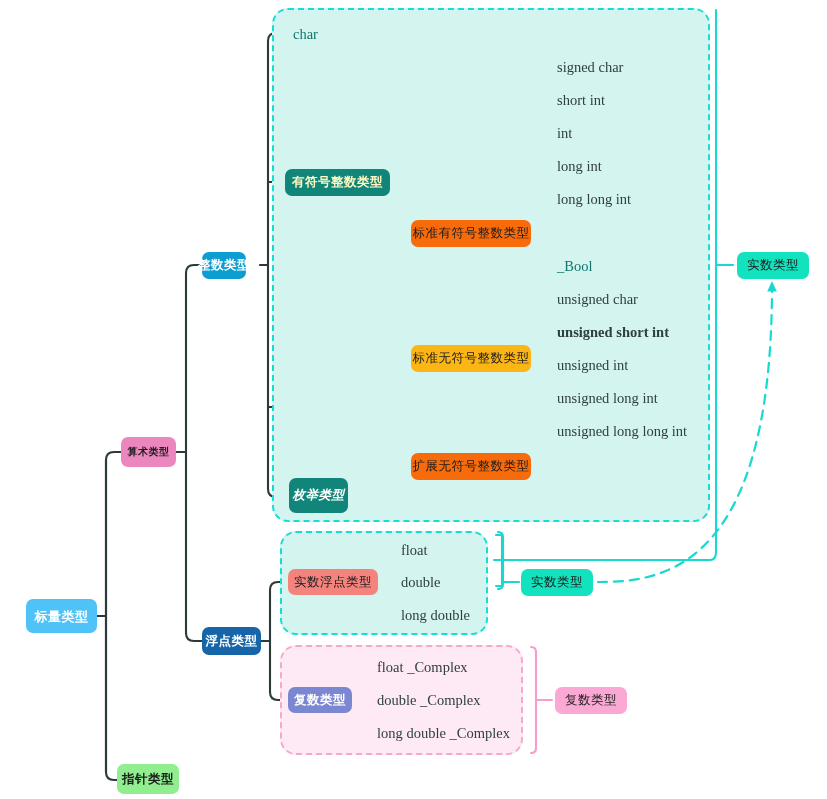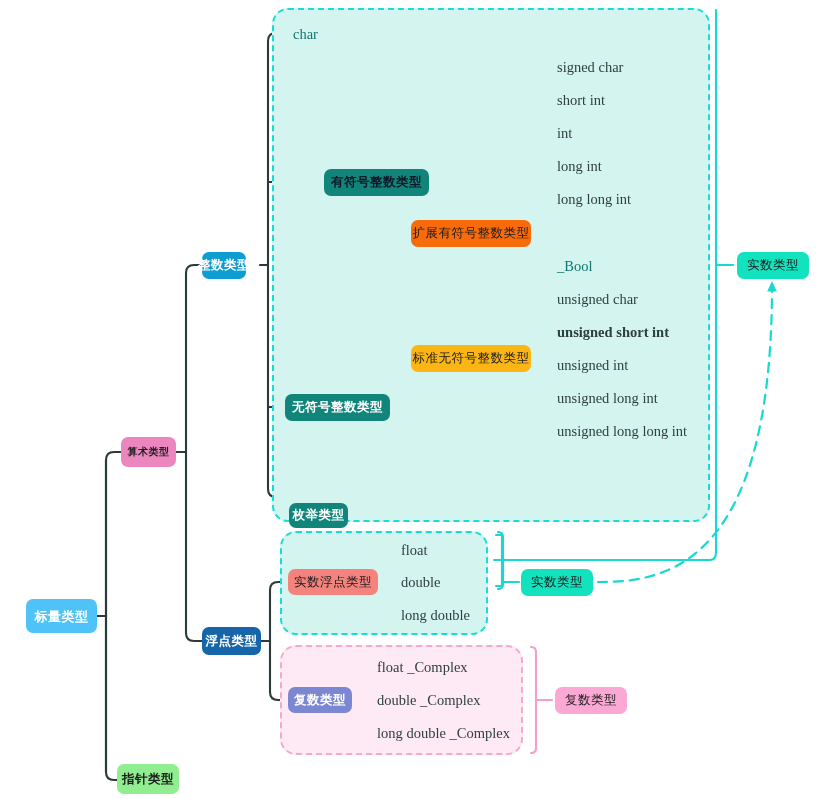--- a/index.html
+++ b/index.html
@@ -138,31 +138,31 @@
   <div class="node cn" style="left:26px;top:599px;width:71px;height:34px;background:#4FC3F7;color:#ffffff;">标量类型</div>
 
   <div class="node cn" style="left:121px;top:437px;width:55px;height:30px;background:#EC86BF;color:#1d1d1d;font-size:10px;">算术类型</div>
 
   <div class="node cn" style="left:117px;top:764px;width:62px;height:30px;background:#90EE90;color:#1d1d1d;font-size:12.5px;">指针类型</div>
 
   <div class="node cn" style="left:202px;top:252px;width:44px;height:27px;background:#0D9DD1;color:#ffffff;font-size:12.5px;">整数类型</div>
 
   <div class="node cn" style="left:202px;top:627px;width:59px;height:28px;background:#1565A8;color:#ffffff;font-size:12.5px;">浮点类型</div>
 
-  <div class="node cn" style="left:285px;top:169px;width:105px;height:27px;background:#12857A;color:#0f172a;font-size:12.5px;margin-left:39px;">有符号整数类型</div>
-
-  <div class="node cn" style="left:285px;top:394px;width:105px;height:27px;background:#12857A;color:#ffffff;font-size:12.5px;">无符号整数类型</div>
-
-  <div class="node cn" style="left:289px;top:503px;width:59px;height:25px;background:#12857A;color:#ffffff;font-size:12.5px;">枚举类型</div>
+  <div class="node cn" style="left:285px;top:169px;width:105px;height:27px;background:#12857A;color:#fef9c3;font-size:12.5px;">有符号整数类型</div>
 
 
-  <div class="node cn-plain" style="left:411px;top:220px;width:120px;height:27px;background:#F76B0B;color:#1d1d1d;font-size:12.5px;">扩展有符号整数类型</div>
+  <div class="node cn" style="left:289px;top:478px;width:59px;height:35px;background:#12857A;color:#ffffff;font-size:12.5px;font-style:italic;">枚举类型</div>
+
+
+  <div class="node cn-plain" style="left:411px;top:220px;width:120px;height:27px;background:#F76B0B;color:#1d1d1d;font-size:12.5px;">标准有符号整数类型</div>
 
   <div class="node cn-plain" style="left:411px;top:345px;width:120px;height:27px;background:#FBB615;color:#1d1d1d;font-size:12.5px;">标准无符号整数类型</div>
 
+  <div class="node cn-plain" style="left:411px;top:453px;width:120px;height:27px;background:#F76B0B;color:#1d1d1d;font-size:12.5px;">扩展无符号整数类型</div>
 
   <div class="node cn-plain" style="left:288px;top:569px;width:90px;height:26px;background:#F4827D;color:#1d1d1d;font-size:12.5px;">实数浮点类型</div>
 
   <div class="node cn" style="left:288px;top:687px;width:64px;height:26px;background:#7C87D1;color:#ffffff;font-size:12.5px;">复数类型</div>
 
   <div class="node cn-plain" style="left:737px;top:252px;width:72px;height:27px;background:#12E3BE;color:#1d1d1d;font-size:12.5px;">实数类型</div>
 
   <div class="node cn-plain" style="left:521px;top:569px;width:72px;height:27px;background:#12E3BE;color:#1d1d1d;font-size:12.5px;">实数类型</div>
 
   <div class="node cn-plain" style="left:555px;top:687px;width:72px;height:27px;background:#FBA8D4;color:#1d1d1d;font-size:12.5px;">复数类型</div>

